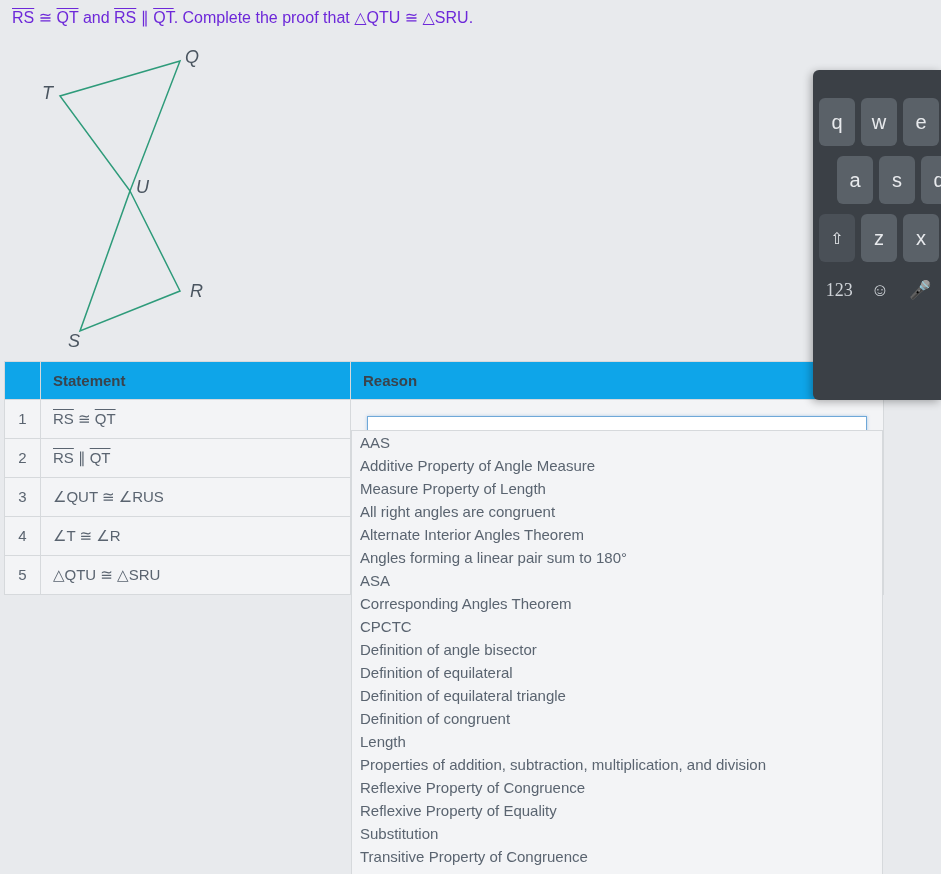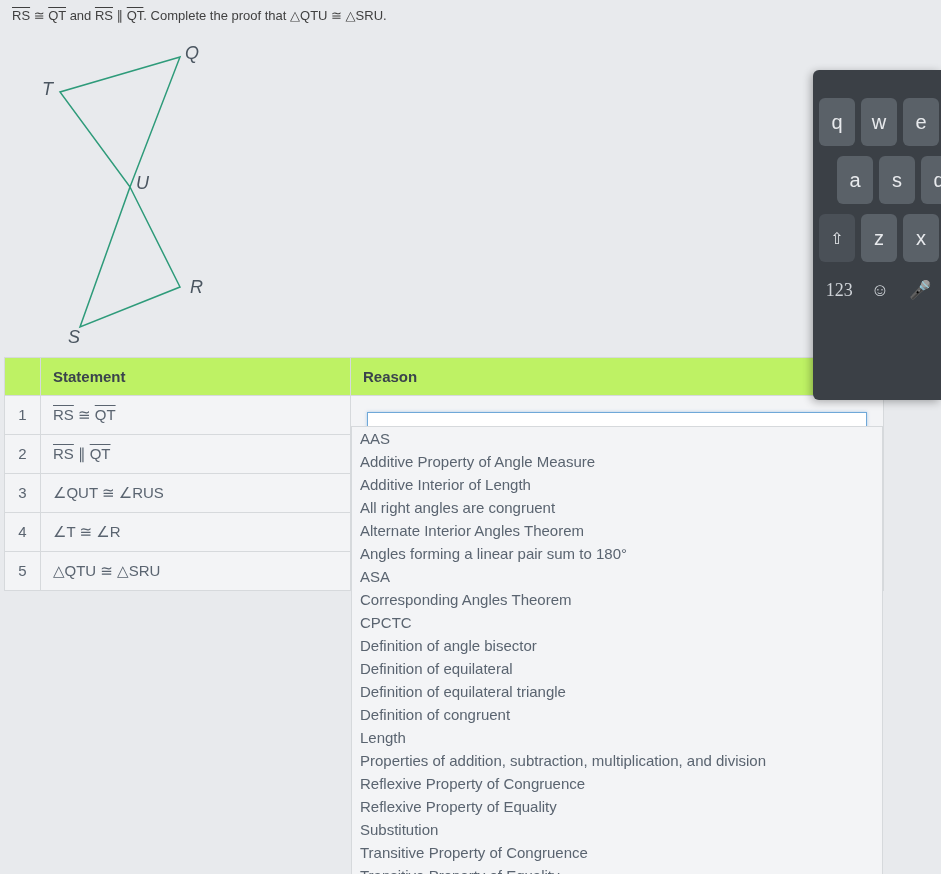--- a/index.html
+++ b/index.html
@@ -7,22 +7,22 @@
     font-family: -apple-system, BlinkMacSystemFont, "Segoe UI", Arial, sans-serif;
     background: #e8eaed;
     width: 941px;
     height: 874px;
     position: relative;
     overflow: hidden;
     color: #4a5560;
   }
   .problem-text {
     padding: 8px 12px 4px 12px;
-    font-size: 13px;
-    color: #404040;
+    font-size: 16px;
+    color: #6d28d9;
   }
   .overline { text-decoration: overline; }
   .diagram-area {
     position: relative;
     width: 300px;
     height: 310px;
     margin: 10px 0 10px 20px;
   }
   .diagram-area svg { width: 100%; height: 100%; }
   .vlabel {
@@ -34,21 +34,21 @@
   .proof-table {
     width: 880px;
     margin-left: 4px;
     border-collapse: collapse;
     font-size: 15px;
   }
   .proof-table th {
     text-align: left;
     font-weight: 600;
     padding: 10px 12px;
-    background: #bef264;
+    background: #0ea5e9;
     border: 1px solid #d6d9dc;
     color: #3a434c;
   }
   .proof-table td {
     padding: 10px 12px;
     border: 1px solid #d6d9dc;
     background: #f3f4f6;
     vertical-align: top;
     color: #5a6470;
   }
@@ -145,21 +145,21 @@
   </thead>
   <tbody>
     <tr>
       <td class="numcell">1</td>
       <td class="stmt"><span class="overline">RS</span> ≅ <span class="overline">QT</span></td>
       <td class="reason-cell" rowspan="5">
         <input class="reason-input" type="text" value="" style="">
         <div class="dropdown" id="dropdown">
             <div class="dropdown-item">AAS</div>
             <div class="dropdown-item">Additive Property of Angle Measure</div>
-            <div class="dropdown-item">Additive Interior of Length</div>
+            <div class="dropdown-item">Measure Property of Length</div>
             <div class="dropdown-item">All right angles are congruent</div>
             <div class="dropdown-item">Alternate Interior Angles Theorem</div>
             <div class="dropdown-item">Angles forming a linear pair sum to 180°</div>
             <div class="dropdown-item">ASA</div>
             <div class="dropdown-item">Corresponding Angles Theorem</div>
             <div class="dropdown-item">CPCTC</div>
             <div class="dropdown-item">Definition of angle bisector</div>
             <div class="dropdown-item">Definition of equilateral</div>
             <div class="dropdown-item">Definition of equilateral triangle</div>
             <div class="dropdown-item">Definition of congruent</div>

